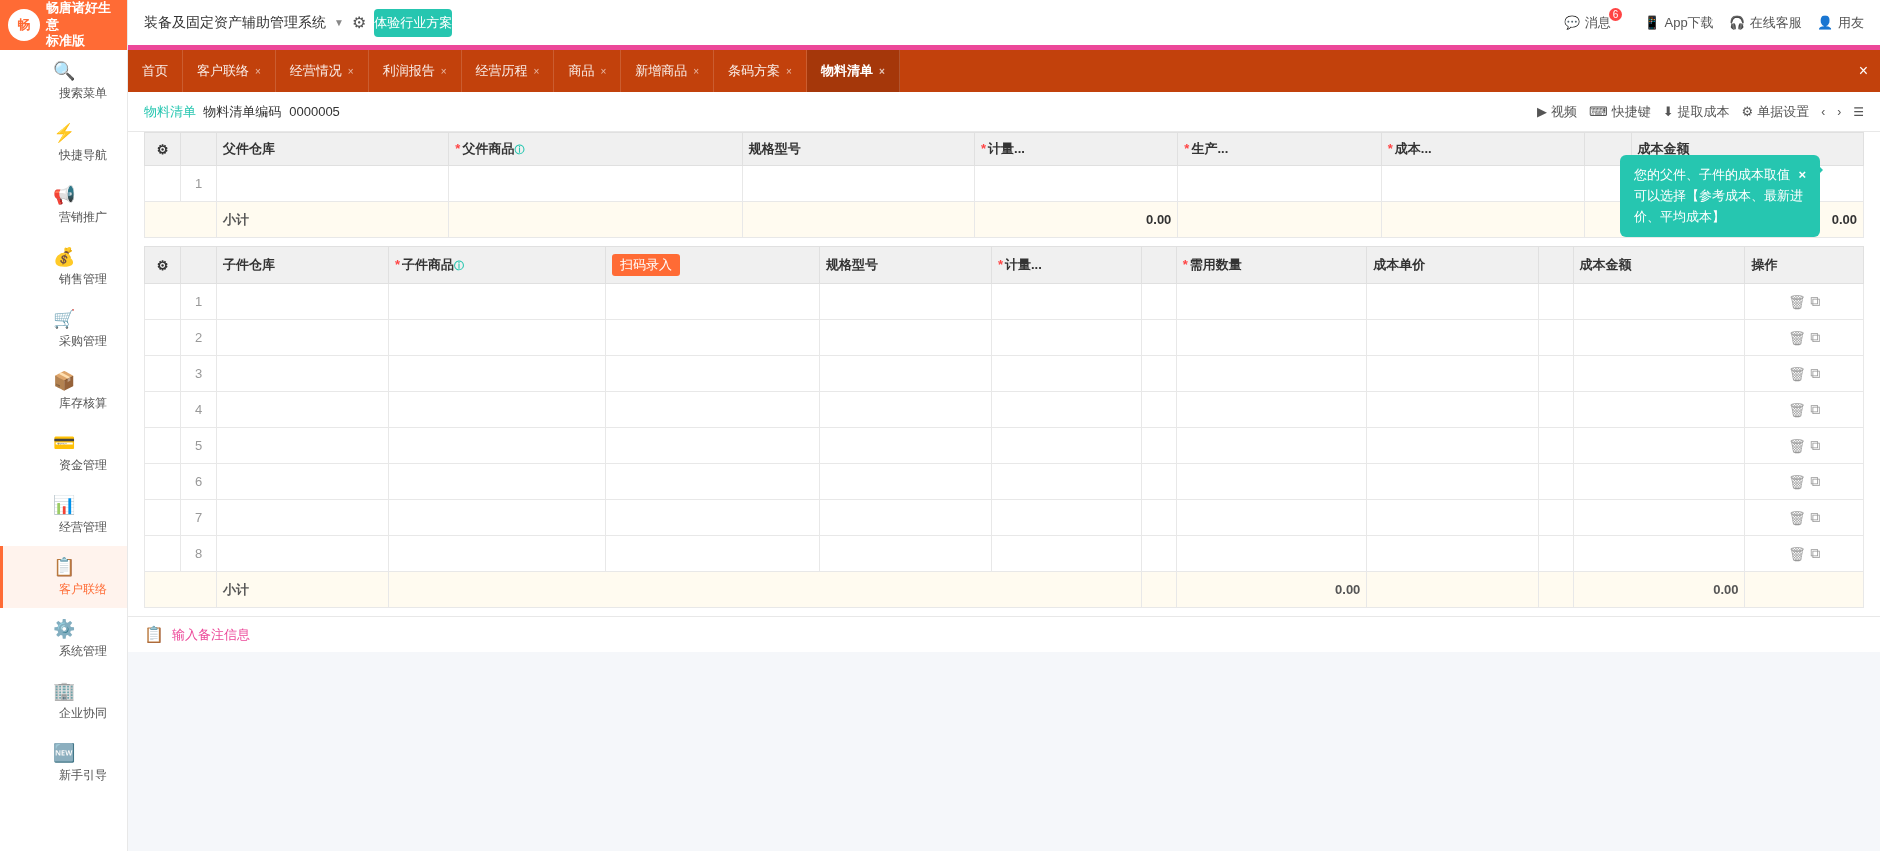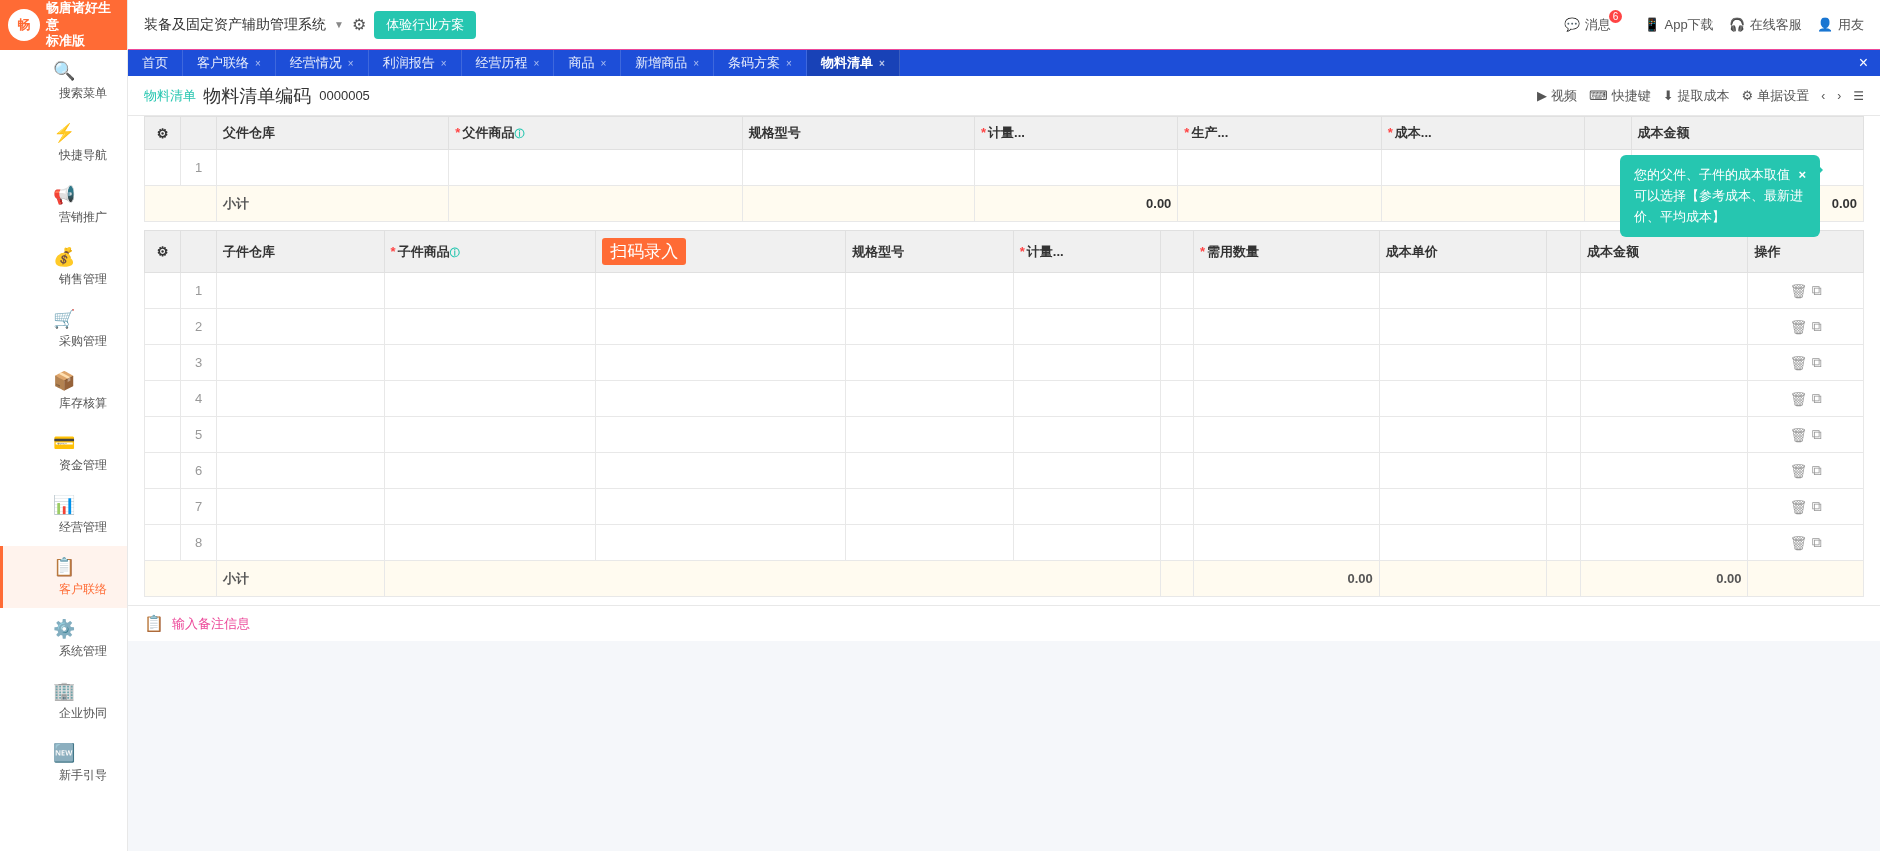--- a/index.html
+++ b/index.html
@@ -58,21 +58,21 @@
     .main { flex: 1; display: flex; flex-direction: column; overflow: hidden; }
 
     
     .top-header {
       background: #fff;
       height: 50px;
       display: flex;
       align-items: center;
       justify-content: space-between;
       padding: 0 16px;
-      border-bottom: 1px solid #ec4899;
+      border-bottom: 5px solid #ec4899;
       flex-shrink: 0;
     }
     .top-header-left { display: flex; align-items: center; gap: 8px; }
     .system-title { color: #333; font-size: 14px; }
     .top-header-right { display: flex; align-items: center; gap: 16px; color: #555; }
     .header-action { display: flex; align-items: center; gap: 4px; cursor: pointer; font-size: 13px; color: #555; }
     .badge {
       background: #f44;
       color: #fff;
       border-radius: 10px;
@@ -80,39 +80,39 @@
       padding: 1px 4px;
       position: relative;
       top: -8px;
       left: -6px;
     }
     .trial-btn {
       background: #26c6b0;
       color: #fff;
       border: none;
       border-radius: 4px;
-      padding: 5px 12px;
+      padding: 5px 0;
       cursor: pointer;
       font-size: 13px;
     }
     .settings-btn {
       background: none;
       border: none;
       cursor: pointer;
       font-size: 16px;
       color: #555;
     }
     .dropdown-arrow { color: #888; font-size: 10px; }
 
     
     .nav-tabs {
-      background: #1d4ed8;
-      display: flex;
-      align-items: center;
-      height: 26px;
+      background: #c2410c;
+      display: flex;
+      align-items: center;
+      height: 42px;
       flex-shrink: 0;
       overflow: hidden;
     }
     .nav-tab {
       padding: 0 14px;
       height: 42px;
       display: flex;
       align-items: center;
       gap: 6px;
       color: rgba(255,255,255,0.9);
@@ -128,21 +128,21 @@
       padding: 0 12px;
       color: #fff;
       cursor: pointer;
       font-size: 16px;
     }
 
     
     .content { flex: 1; overflow-y: auto; background: #f5f7fa; padding: 0; }
     .breadcrumb-item { color: #26c6b0; cursor: pointer; font-size: 13px; }
     .breadcrumb-sep { color: #999; }
-    .breadcrumb-current { color: #333; font-size: 18px; }
+    .breadcrumb-current { color: #333; font-size: 13px; }
     .breadcrumb-code { color: #333; font-size: 13px; margin-left: 8px; }
     .toolbar-btn {
       display: flex;
       align-items: center;
       gap: 4px;
       background: none;
       border: none;
       color: #555;
       cursor: pointer;
       font-size: 12px;
@@ -192,21 +192,21 @@
     .col-settings {
       width: 36px;
       text-align: center;
     }
     .scan-btn {
       background: #ff6b35;
       color: #fff;
       border: none;
       border-radius: 3px;
       padding: 2px 8px;
-      font-size: 17px;
+      font-size: 13px;
       cursor: pointer;
       white-space: nowrap;
     }
     .action-icons { display: flex; gap: 4px; align-items: center; justify-content: center; }
     .icon-btn {
       background: none;
       border: none;
       cursor: pointer;
       color: #999;
       font-size: 14px;

